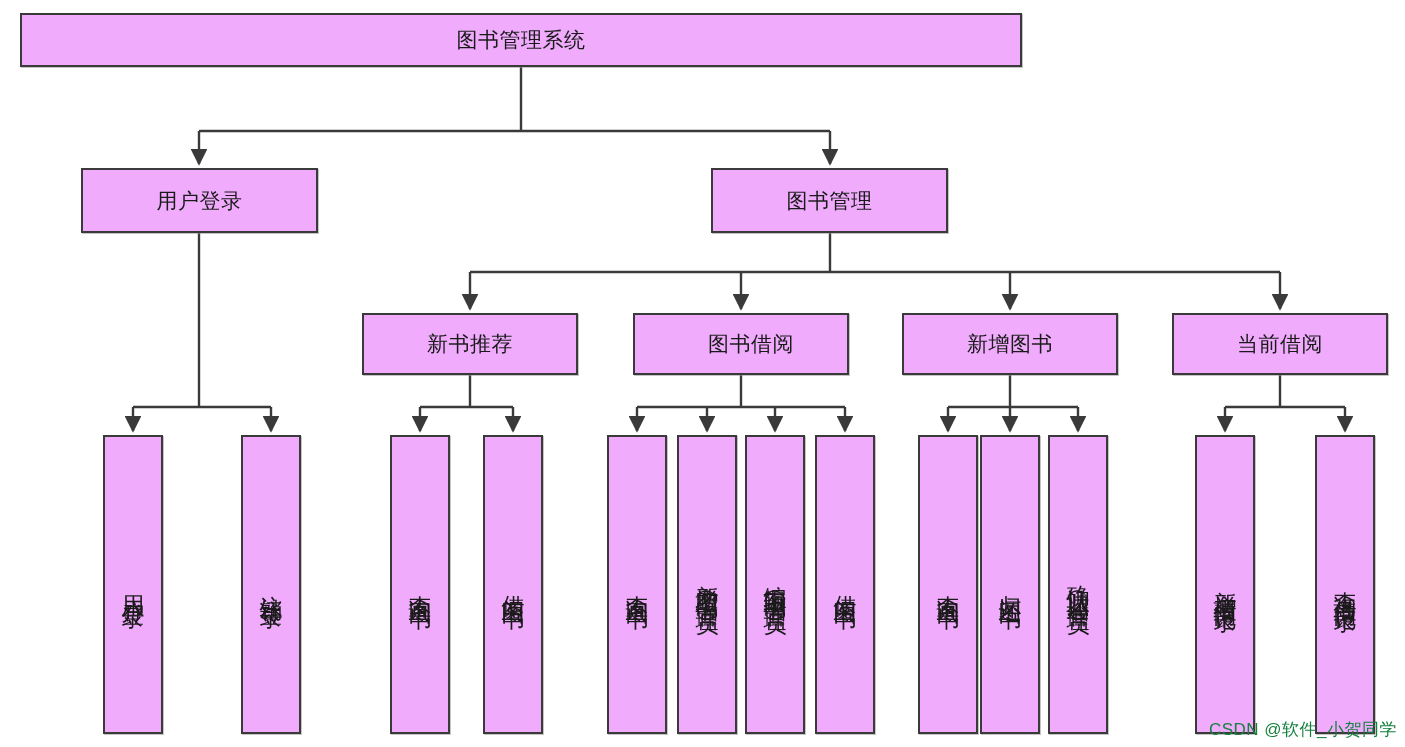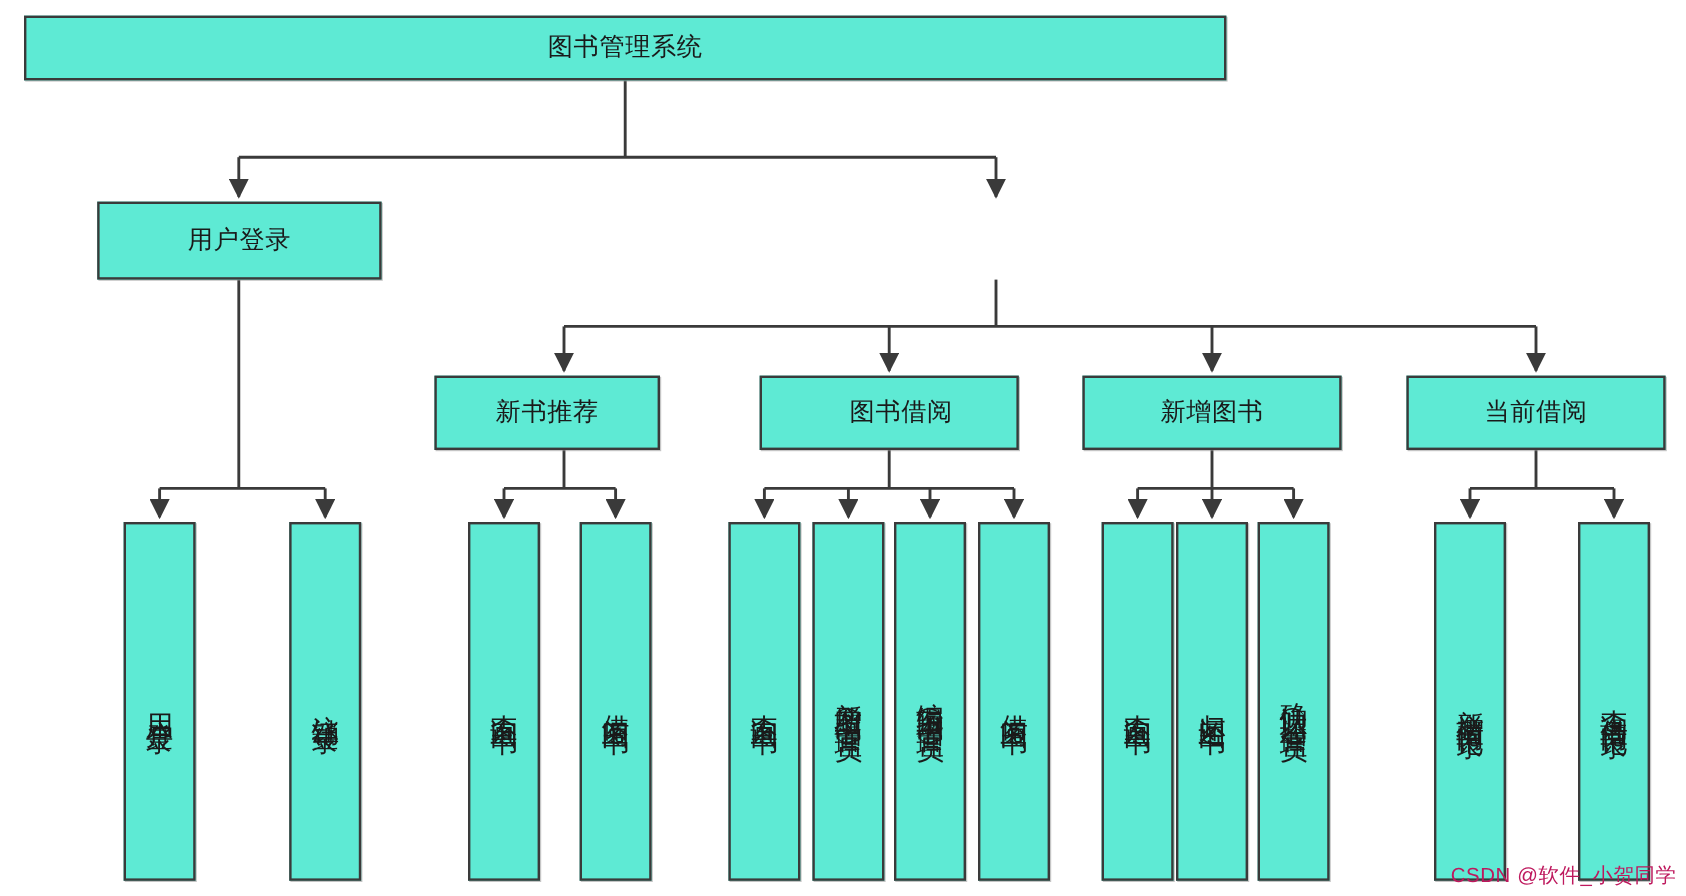--- a/index.html
+++ b/index.html
@@ -22,21 +22,21 @@
     left: 0;
     top: 0;
     width: 1405px;
     height: 747px;
     pointer-events: none;
   }
   .node {
     position: absolute;
     box-sizing: border-box;
     border: 2px solid #3a3a3a;
-    background: #5eead4;
+    background: #f0abfc;
     color: #1a1a1a;
     display: flex;
     align-items: center;
     justify-content: center;
     text-align: center;
     z-index: 2;
     box-shadow: 1px 1px 0 rgba(150,150,150,0.55);
   }
   .node-label {
     display: block;
@@ -57,21 +57,21 @@
     letter-spacing: 4px;
     line-height: 1;
     white-space: nowrap;
     max-height: 100%;
   }
   #watermark {
     position: absolute;
     right: 8px;
     bottom: 6px;
     font-size: 17px;
-    color: #be185d;
+    color: #15803d;
     letter-spacing: 0.5px;
     z-index: 5;
     white-space: nowrap;
   }
 </style>
 </head>
 <body>
 
 <div id="canvas">
 
@@ -126,22 +126,25 @@
   </svg>
 
   <div class="node horizontal" style="left:20px; top:13px; width:1002px; height:54px;">
     <span class="node-label">图书管理系统</span>
   </div>
 
   <div class="node horizontal" style="left:81px; top:168px; width:237px; height:65px;">
     <span class="node-label">用户登录</span>
   </div>
 
-
-  <div class="node horizontal" style="left:362px; top:313px; width:188px; height:62px;">
+  <div class="node horizontal" style="left:711px; top:168px; width:237px; height:65px;">
+    <span class="node-label">图书管理</span>
+  </div>
+
+  <div class="node horizontal" style="left:362px; top:313px; width:216px; height:62px;">
     <span class="node-label">新书推荐</span>
   </div>
 
   <div class="node horizontal" style="left:633px; top:313px; width:216px; height:62px;padding-left:20px;">
     <span class="node-label">图书借阅</span>
   </div>
 
   <div class="node horizontal" style="left:902px; top:313px; width:216px; height:62px;">
     <span class="node-label">新增图书</span>
   </div>

